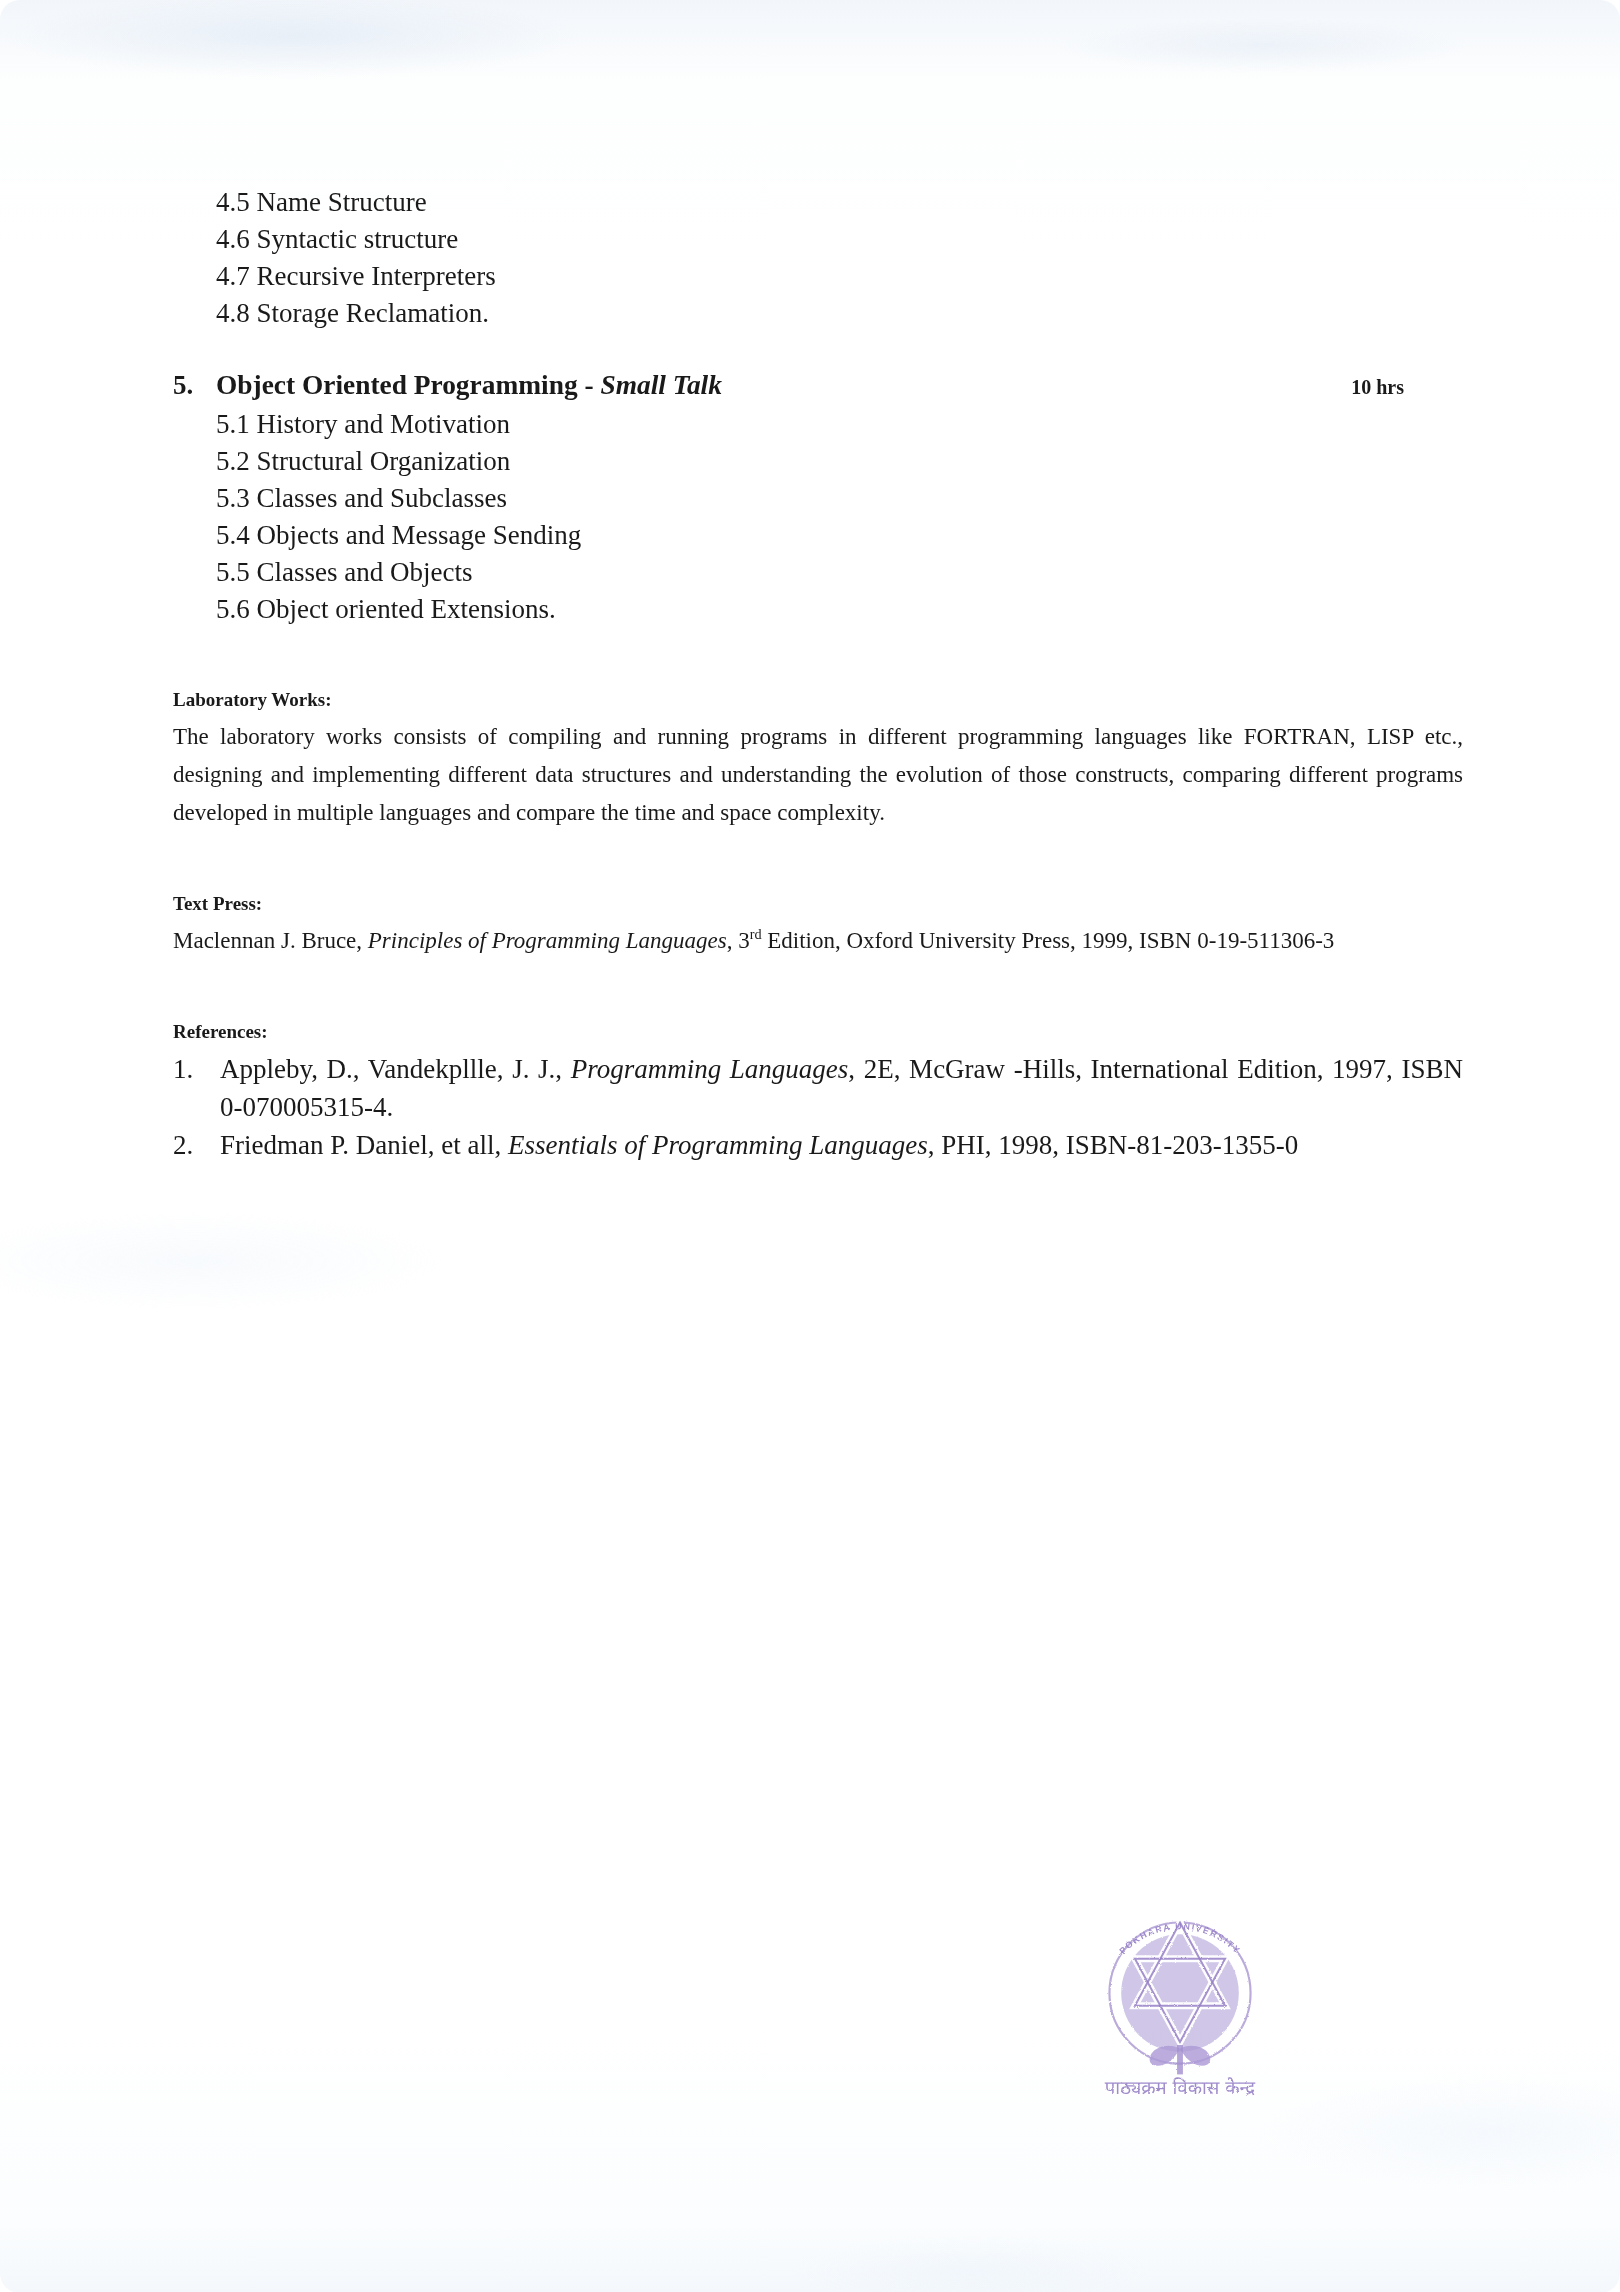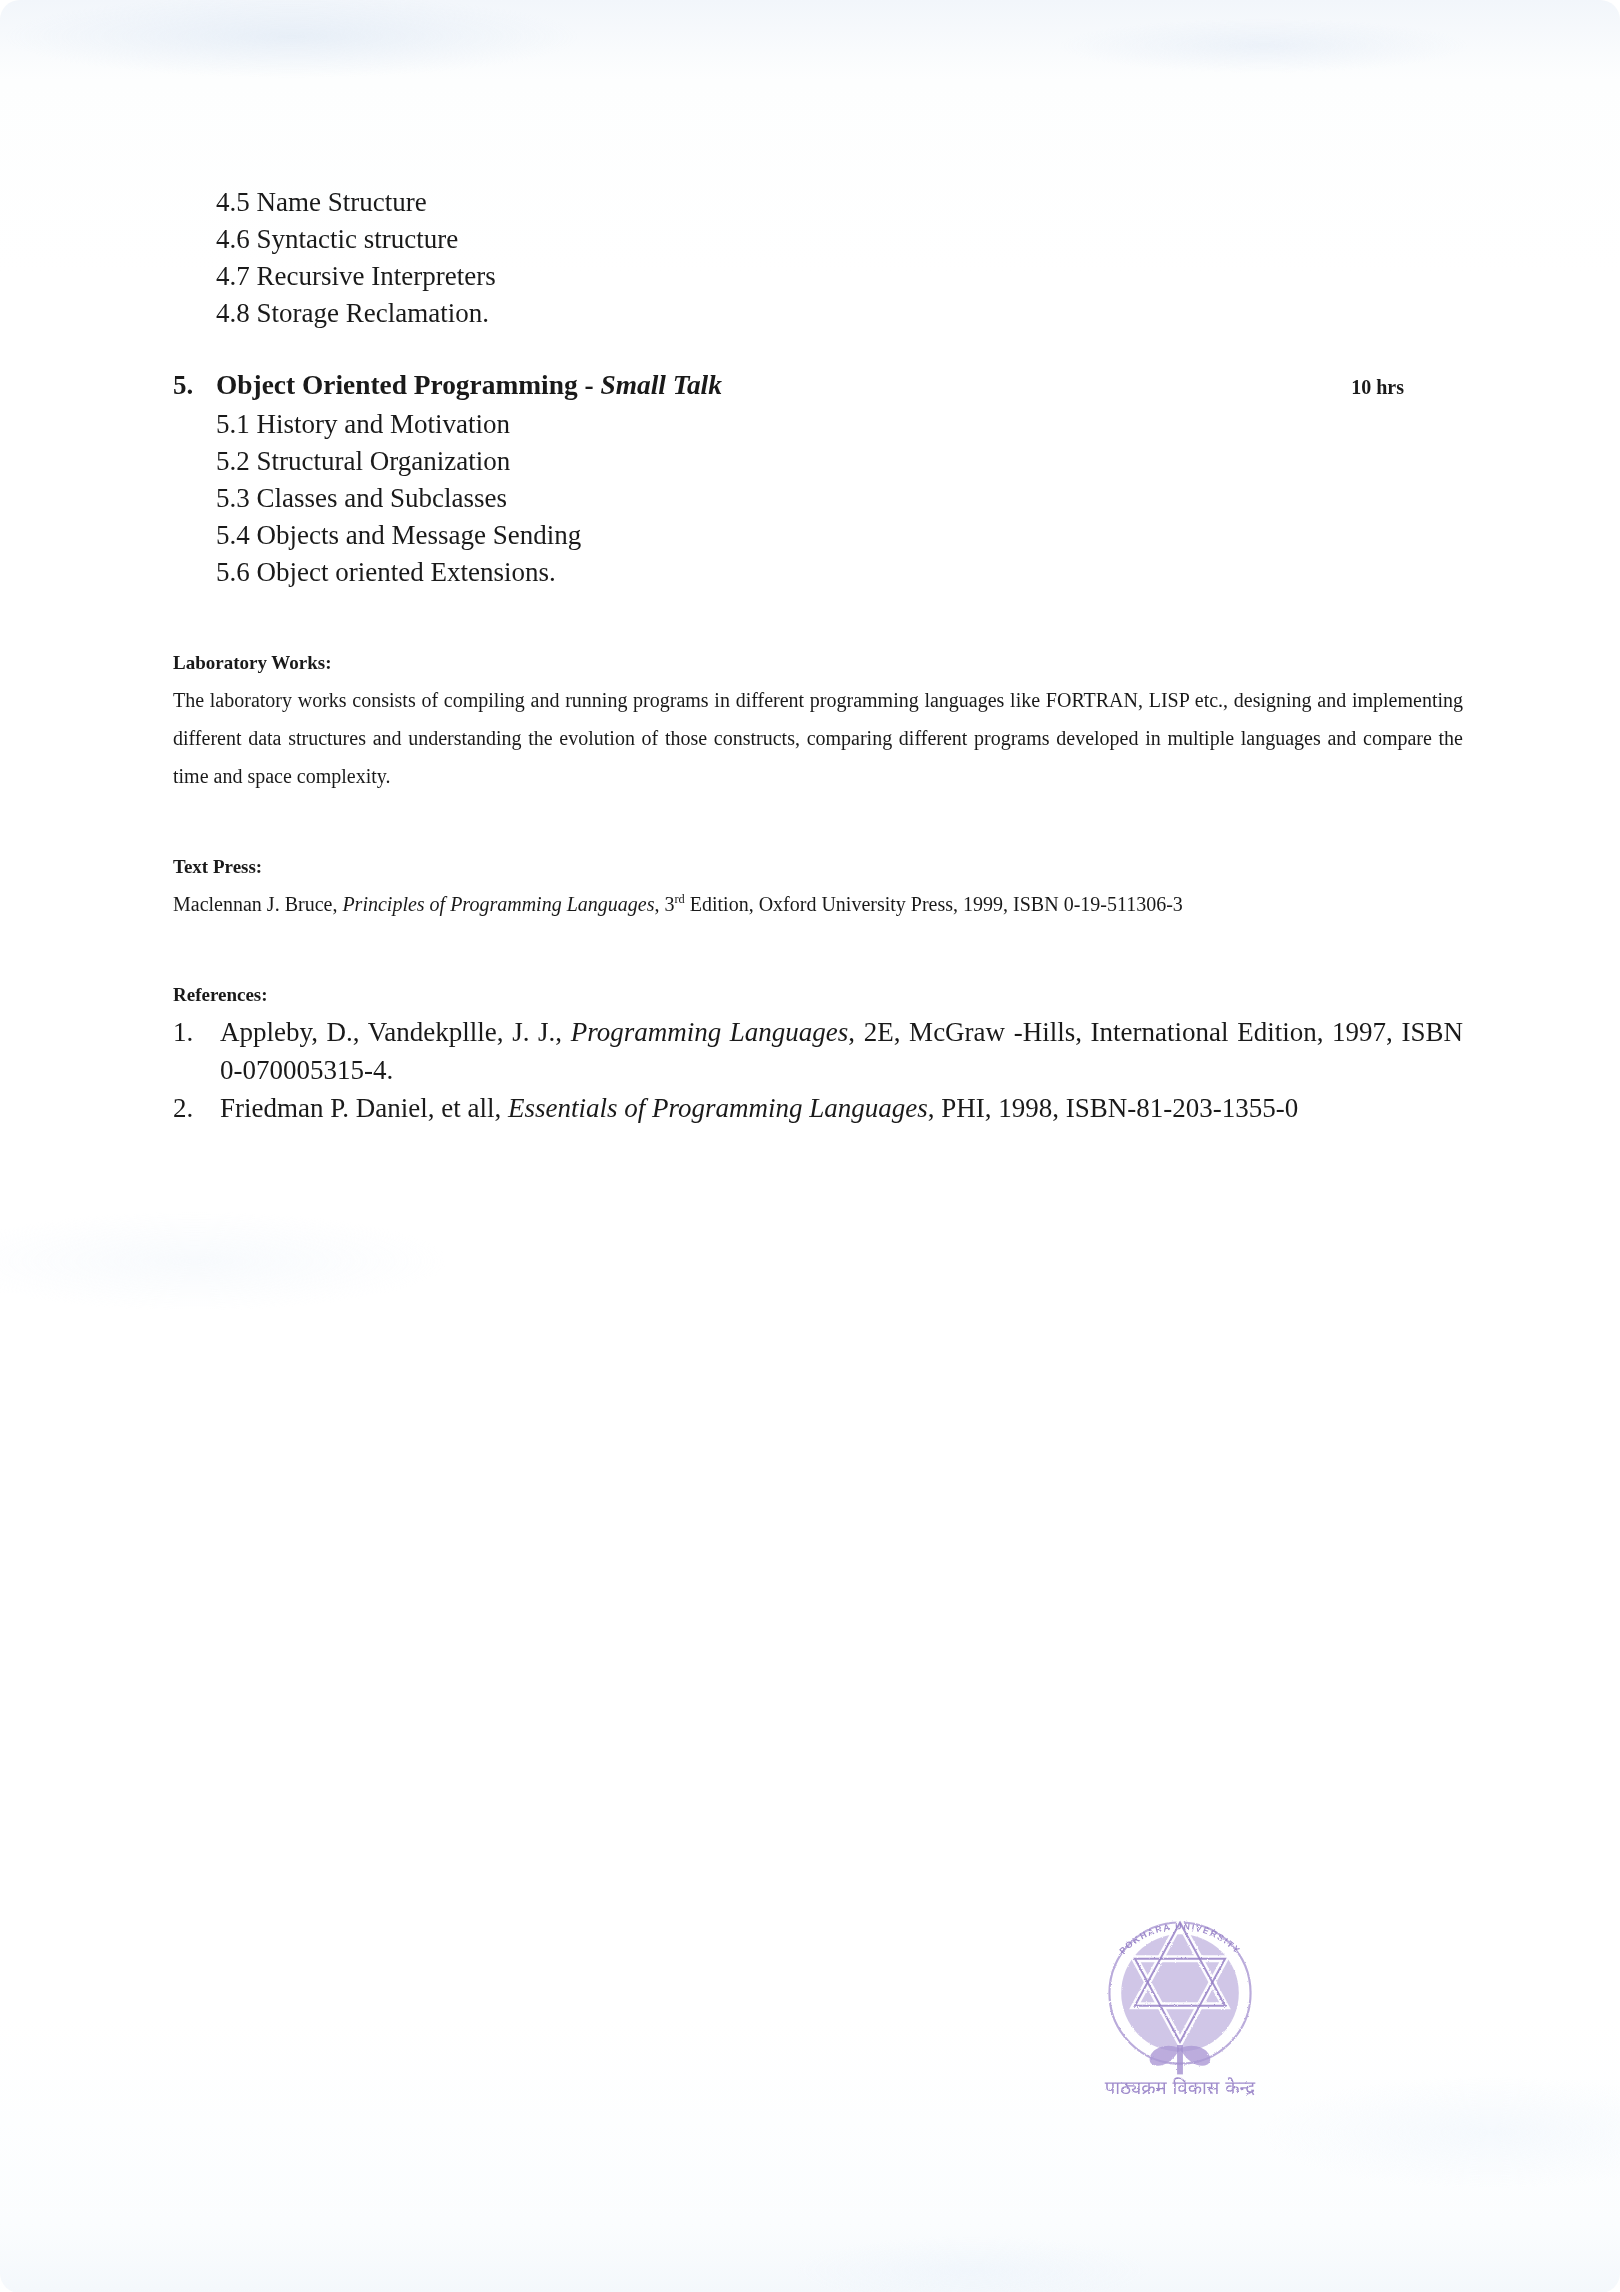--- a/index.html
+++ b/index.html
@@ -88,21 +88,21 @@
 
   .block {
     margin-top: 53px;
   }
   .heading {
     font-weight: bold;
     font-size: 19px;
     line-height: 37px;
   }
   .para {
-    font-size: 20px;
+    font-size: 23px;
     line-height: 38px;
     text-align: justify;
     text-justify: inter-word;
   }
   .para i { font-style: italic; }
   sup {
     font-size: 0.62em;
     vertical-align: super;
     line-height: 0;
   }
@@ -156,20 +156,21 @@
       <div class="sec-num">5.</div>
       <div class="sec-title"><span>Object Oriented Programming - </span><i>Small Talk</i></div>
       <div class="sec-hours">10 hrs</div>
     </div>
 
     <div class="sub-list">
       <div class="line">5.1 History and Motivation</div>
       <div class="line">5.2 Structural Organization</div>
       <div class="line">5.3 Classes and Subclasses</div>
       <div class="line">5.4 Objects and Message Sending</div>
+      <div class="line">5.5 Classes and Objects</div>
       <div class="line">5.6 Object oriented Extensions.</div>
     </div>
 
     <div class="block">
       <div class="heading">Laboratory Works:</div>
       <div class="para">The laboratory works consists of compiling and running programs in different programming languages like FORTRAN, LISP etc., designing and implementing different data structures and understanding the evolution of those constructs, comparing different programs developed in multiple languages and compare the time and space complexity.</div>
     </div>
 
     <div class="block">
       <div class="heading">Text Press:</div>

